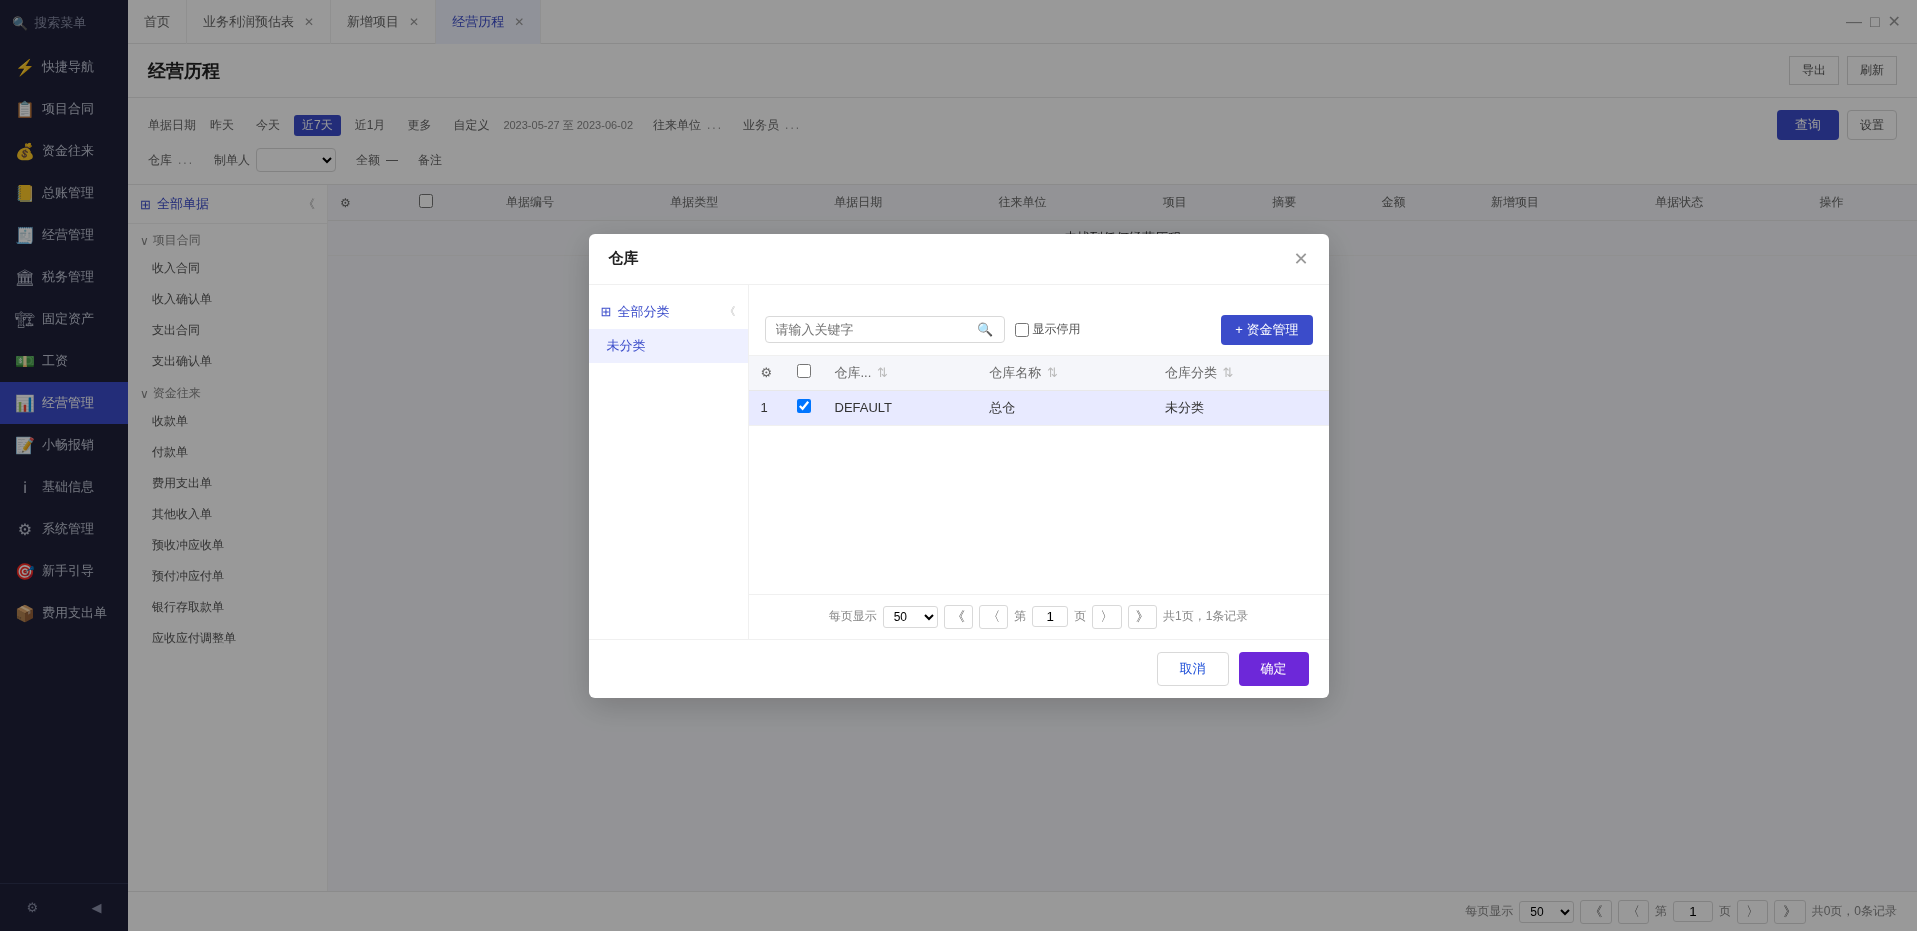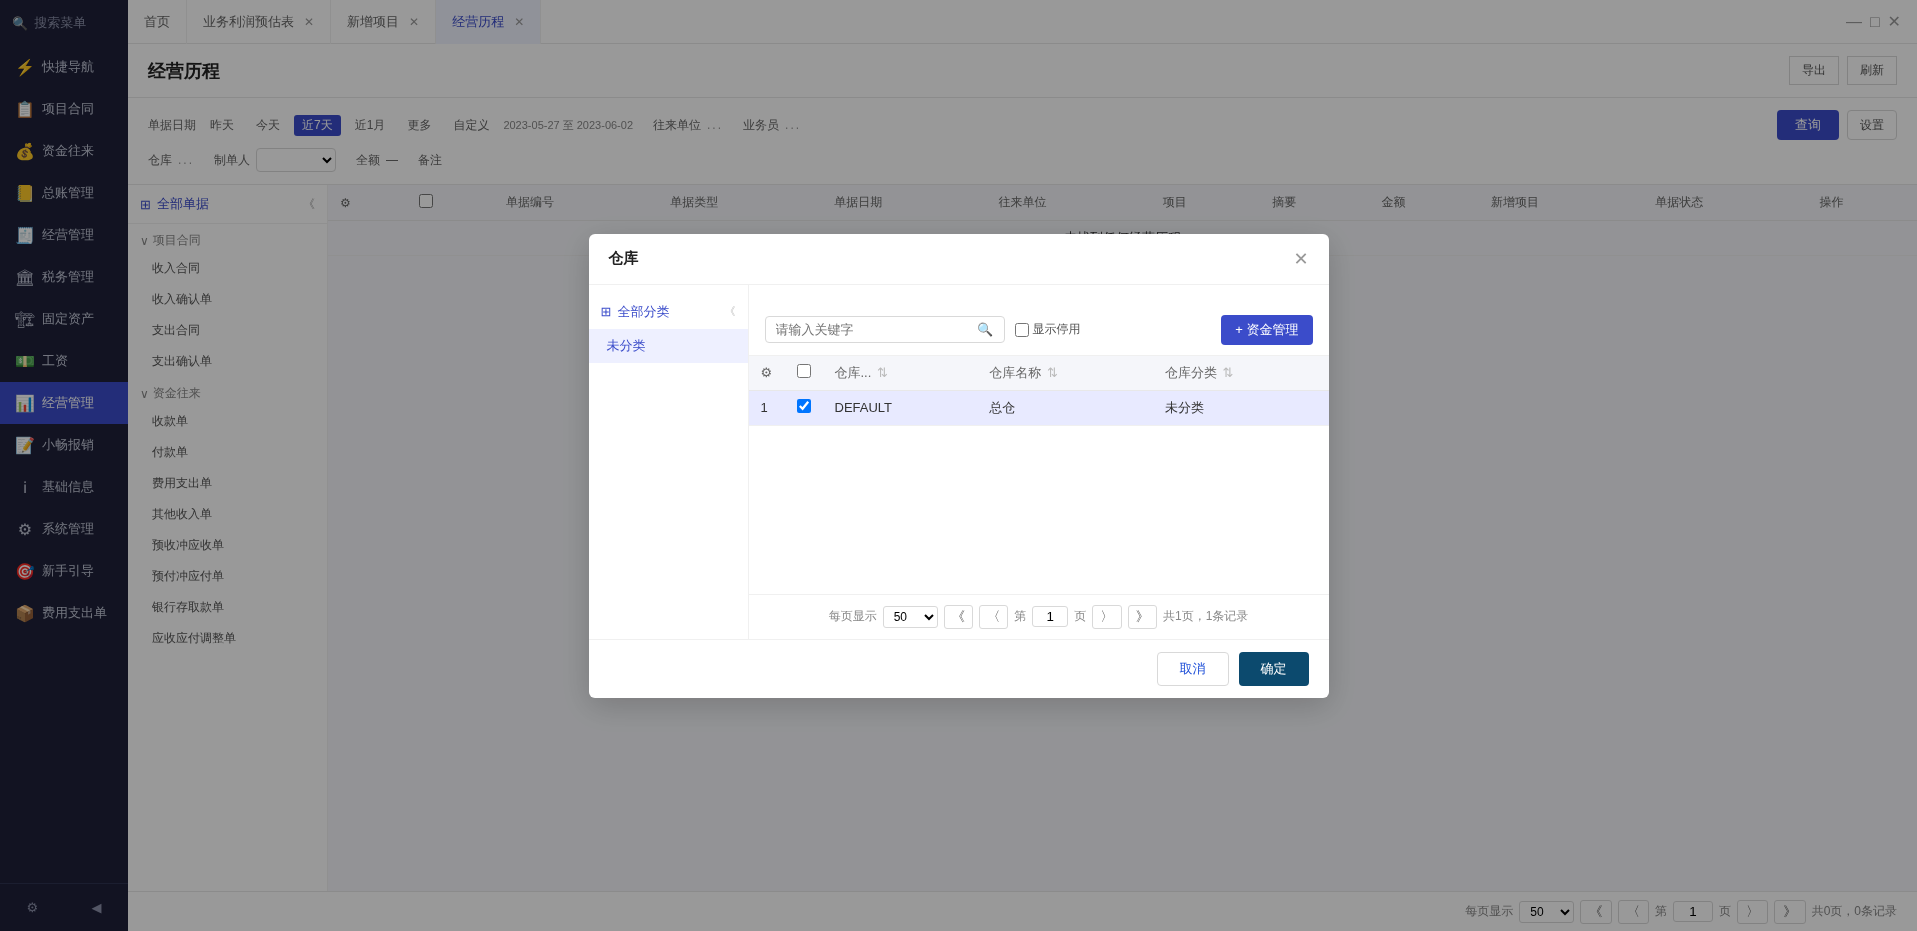--- a/index.html
+++ b/index.html
@@ -188,21 +188,21 @@
     .modal-footer-pagination .page-input { border: 1px solid #d9d9d9; border-radius: 3px; width: 36px; text-align: center; padding: 2px; }
     .modal-action-bar {
       padding: 12px 20px; border-top: 1px solid #f0f0f0;
       display: flex; justify-content: flex-end; gap: 10px;
     }
     .btn-cancel {
       border: 1px solid #d9d9d9; background: #fff; border-radius: 4px;
       padding: 7px 22px; font-size: 13px; cursor: pointer; color: #1d4ed8;
     }
     .btn-confirm {
-      background: #0c4a6e; color: #fff; border: none; border-radius: 4px;
+      background: #6d28d9; color: #fff; border: none; border-radius: 4px;
       padding: 7px 22px; font-size: 13px; cursor: pointer;
     }
     .modal-left-scroll { height: 300px; overflow-y: auto; }
     input[type=checkbox] { width: 14px; height: 14px; cursor: pointer; }
     .select-box {
       border: 1px solid #d9d9d9; border-radius: 3px; padding: 2px 6px;
       font-size: 12px; background: #fff; cursor: pointer;
     }
   </style>
 </head>

